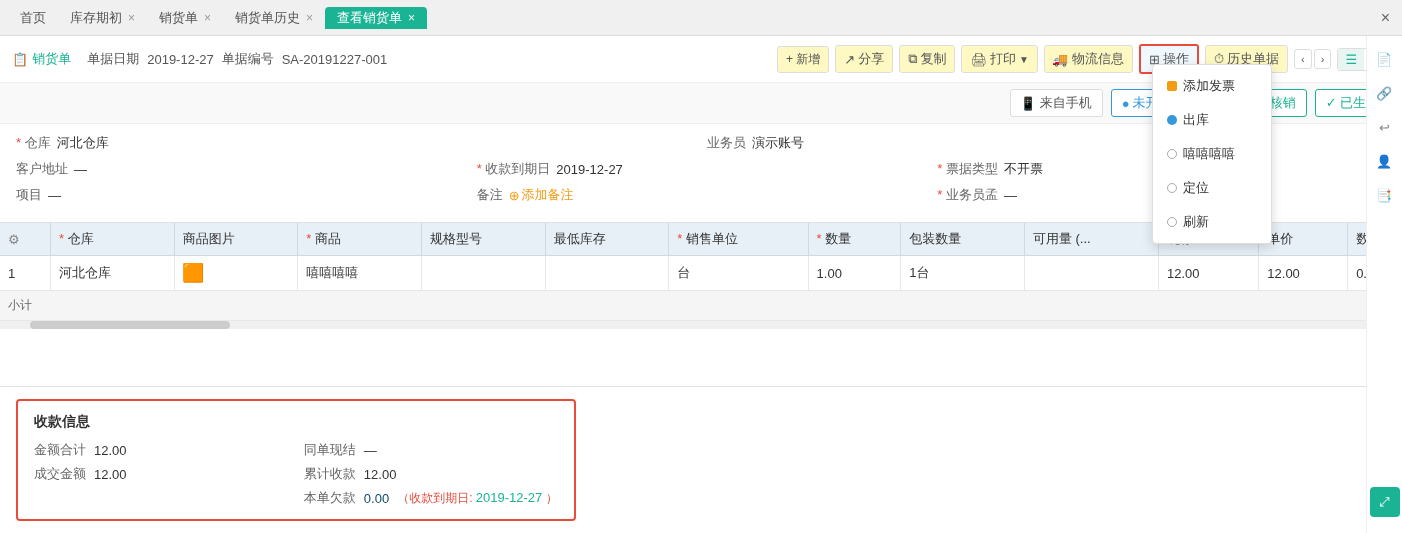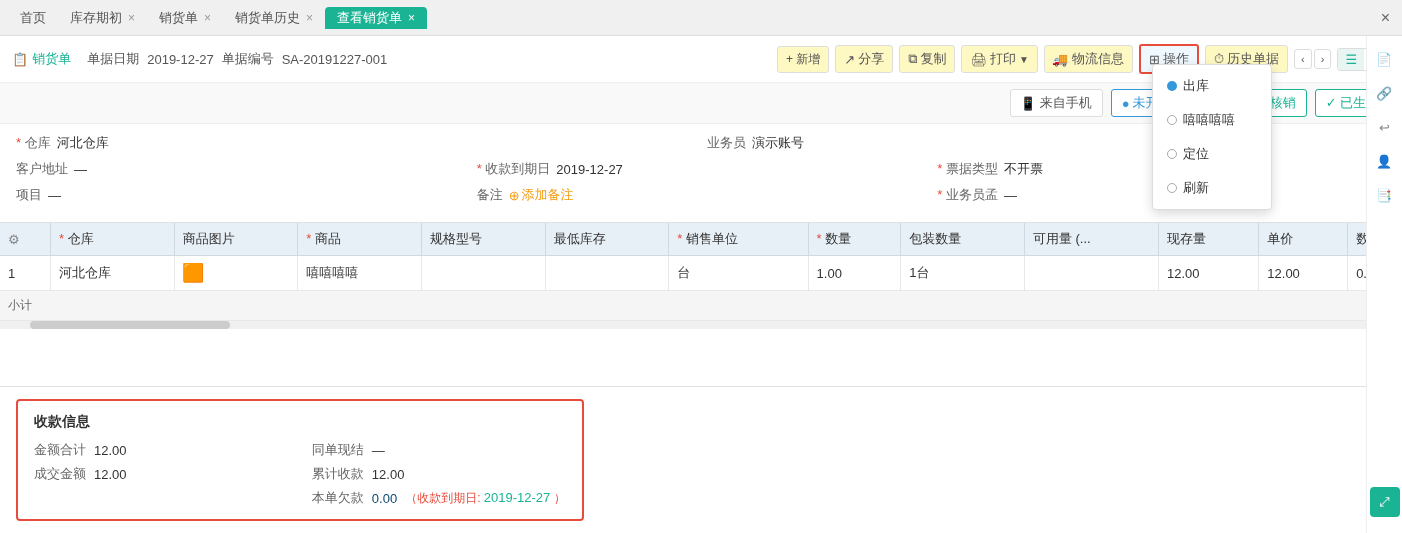--- a/index.html
+++ b/index.html
@@ -256,21 +256,21 @@
     }
     .payment-title {
       font-weight: bold;
       font-size: 14px;
       margin-bottom: 10px;
       color: #333;
     }
     .payment-grid {
       display: grid;
       grid-template-columns: 1fr 1fr;
-      gap: 6px 24px;
+      gap: 6px 16px;
     }
     .payment-item {
       display: flex;
       align-items: center;
       gap: 8px;
     }
     .payment-label { color: #666; }
     .payment-value { color: #333; }
     .payment-value.red { color: #0c4a6e; }
 
@@ -566,20 +566,24 @@
           <span class="payment-value red">0.00</span>
           <span class="payment-value" style="font-size:12px; color:#e74c3c;">（收款到期日: <span style="color:#1ab394;">2019-12-27</span> ）</span>
         </div>
       </div>
     </div>
   </div>
 </div>
 
 <div class="dropdown-menu">
   <div class="dropdown-item">
+    <span style="display:inline-block;width:10px;height:10px;background:#f39c12;border-radius:2px;"></span>
+    <span>添加发票</span>
+  </div>
+  <div class="dropdown-item">
     <span style="display:inline-block;width:10px;height:10px;background:#3498db;border-radius:50%;"></span>
     <span>出库</span>
   </div>
   <div class="dropdown-item">
     <span style="display:inline-block;width:10px;height:10px;border:1px solid #aaa;border-radius:50%;"></span>
     <span>嘻嘻嘻嘻</span>
   </div>
   <div class="dropdown-item">
     <span style="display:inline-block;width:10px;height:10px;border:1px solid #aaa;border-radius:50%;"></span>
     <span>定位</span>

